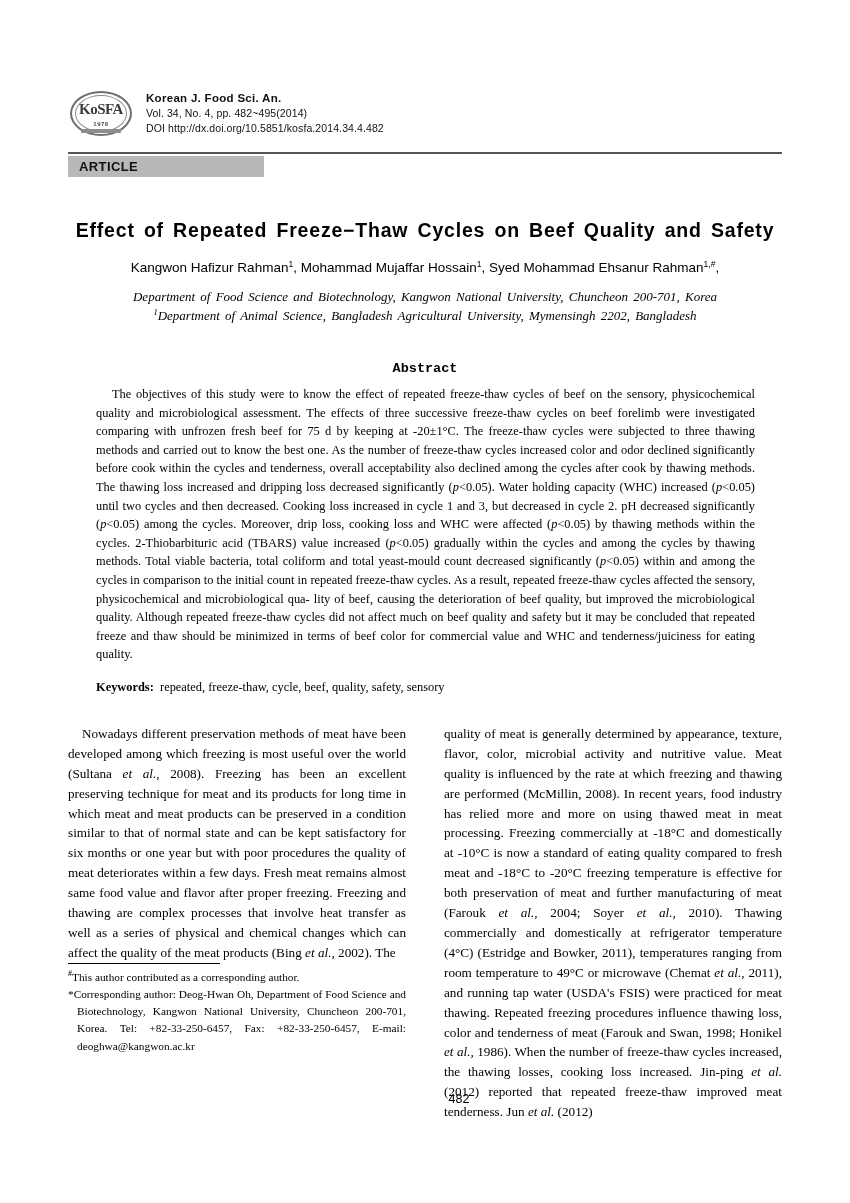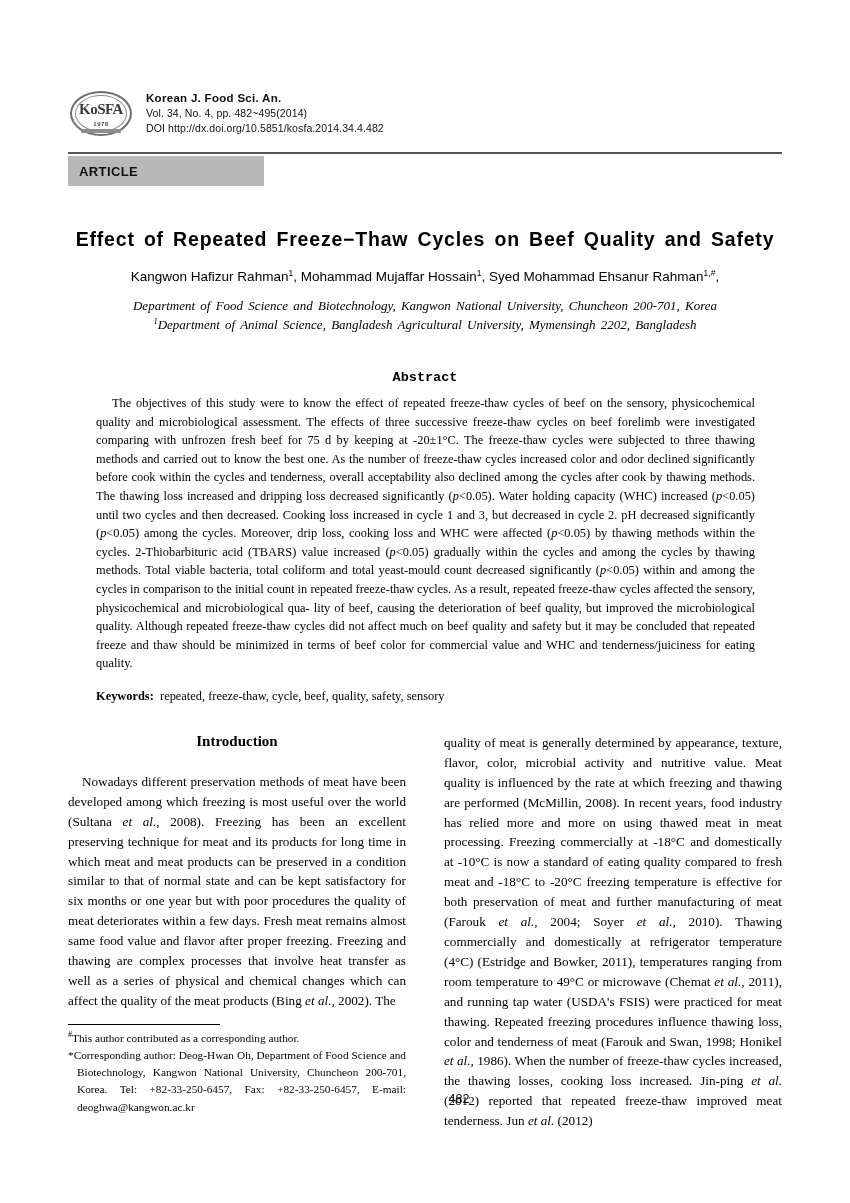--- a/index.html
+++ b/index.html
@@ -106,21 +106,21 @@
     line-height: 15px;
     letter-spacing: 0.1px;
   }
 
   .head-rule {
     border-top: 2px solid #555;
     margin-top: 6px;
   }
   .article-badge {
     width: 196px;
-    height: 30px;
+    height: 21px;
     background: #b8b8b8;
     display: flex;
     align-items: center;
     padding-left: 11px;
     box-sizing: border-box;
     font-family: "Liberation Sans", sans-serif;
     font-size: 13px;
     font-weight: bold;
     letter-spacing: 0.4px;
     color: #111;
@@ -219,21 +219,21 @@
     line-height: 19.9px;
     text-align: justify;
     text-indent: 14px;
     margin: 0;
   }
   .para.cont { text-indent: 0; }
   .para i { font-style: italic; }
 
   
   .footnote-wrap {
-    margin-top: 13px;
+    margin-top: 0;
   }
   .footnote-rule {
     width: 152px;
     border-top: 1px solid #000;
     margin-bottom: 5px;
   }
   .footnote {
     font-family: "Liberation Serif", serif;
     font-size: 11.3px;
     line-height: 17.2px;
@@ -296,21 +296,20 @@
       <div>Department of Food Science and Biotechnology, Kangwon National University, Chuncheon 200-701, Korea</div>
       <div><sup>1</sup><span>Department of Animal Science, Bangladesh Agricultural University, Mymensingh 2202, Bangladesh</span></div>
     </div>
 
     <div class="abstract-head">Abstract</div>
     <div class="abstract-body">The objectives of this study were to know the effect of repeated freeze-thaw cycles of beef on the sensory, physicochemical quality and microbiological assessment. The effects of three successive freeze-thaw cycles on beef forelimb were investigated comparing with unfrozen fresh beef for 75 d by keeping at -20±1°C. The freeze-thaw cycles were subjected to three thawing methods and carried out to know the best one. As the number of freeze-thaw cycles increased color and odor declined significantly before cook within the cycles and tenderness, overall acceptability also declined among the cycles after cook by thawing methods. The thawing loss increased and dripping loss decreased significantly (<i>p</i>&lt;0.05). Water holding capacity (WHC) increased (<i>p</i>&lt;0.05) until two cycles and then decreased. Cooking loss increased in cycle 1 and 3, but decreased in cycle 2. pH decreased significantly (<i>p</i>&lt;0.05) among the cycles. Moreover, drip loss, cooking loss and WHC were affected (<i>p</i>&lt;0.05) by thawing methods within the cycles. 2-Thiobarbituric acid (TBARS) value increased (<i>p</i>&lt;0.05) gradually within the cycles and among the cycles by thawing methods. Total viable bacteria, total coliform and total yeast-mould count decreased significantly (<i>p</i>&lt;0.05) within and among the cycles in comparison to the initial count in repeated freeze-thaw cycles. As a result, repeated freeze-thaw cycles affected the sensory, physicochemical and microbiological qua- lity of beef, causing the deterioration of beef quality, but improved the microbiological quality. Although repeated freeze-thaw cycles did not affect much on beef quality and safety but it may be concluded that repeated freeze and thaw should be minimized in terms of beef color for commercial value and WHC and tenderness/juiciness for eating quality.</div>
     <div class="keywords"><b>Keywords:</b>&nbsp; <span>repeated, freeze-thaw, cycle, beef, quality, safety, sensory</span></div>
 
     <div class="columns">
       <div class="col">
-        <div class="section-head">Introduction</div>
         <p class="para">Nowadays different preservation methods of meat have been developed among which freezing is most useful over the world (Sultana <i>et al.,</i> 2008). Freezing has been an excellent preserving technique for meat and its products for long time in which meat and meat products can be preserved in a condition similar to that of normal state and can be kept satisfactory for six months or one year but with poor procedures the quality of meat deteriorates within a few days. Fresh meat remains almost same food value and flavor after proper freezing. Freezing and thawing are complex processes that involve heat transfer as well as a series of physical and chemical changes which can affect the quality of the meat products (Bing <i>et al.,</i> 2002). The</p>
 
         <div class="footnote-wrap">
           <div class="footnote-rule"></div>
           <div class="footnote">
             <div class="hang"><sup>#</sup><span>This author contributed as a corresponding author.</span></div>
             <div class="hang"><span>*</span><span>Corresponding author: Deog-Hwan Oh, Department of Food Science and Biotechnology, Kangwon National University, Chuncheon 200-701, Korea. Tel: +82-33-250-6457, Fax: +82-33-250-6457, E-mail: deoghwa@kangwon.ac.kr</span></div>
           </div>
         </div>
       </div>

